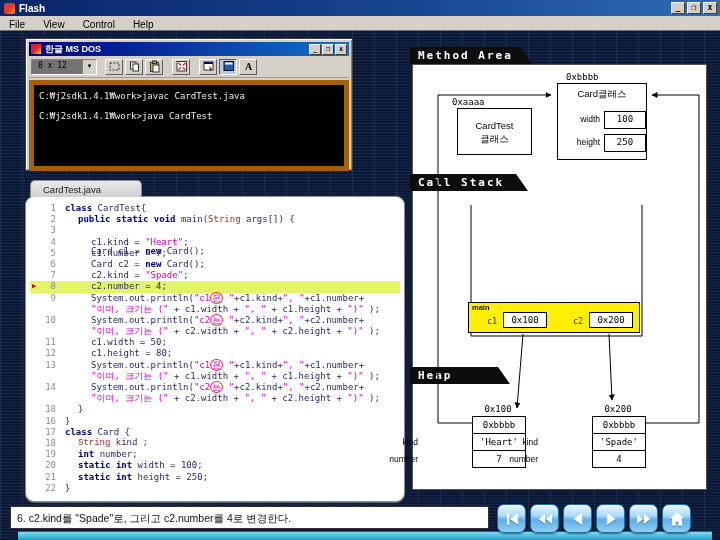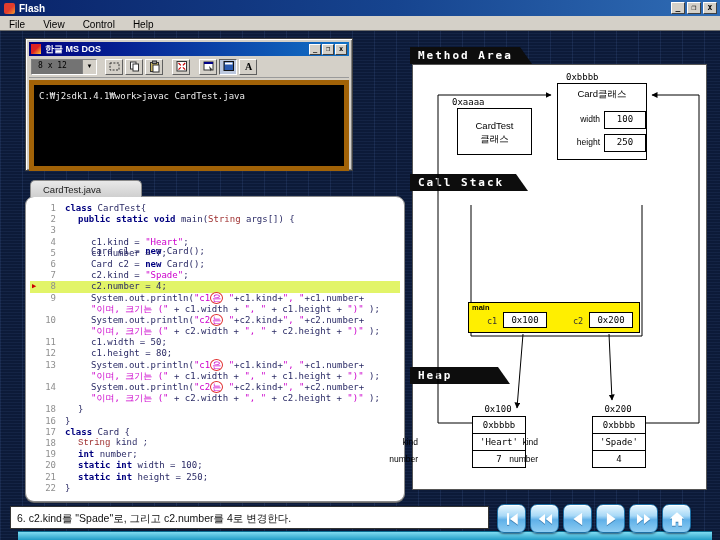--- a/index.html
+++ b/index.html
@@ -205,20 +205,21 @@
           </button>
           <button class="tbtn">
             <svg viewBox="0 0 12 13" width="13" height="13">
               <text x="6" y="10" font-size="10" font-family="Liberation Serif,serif" font-weight="bold" text-anchor="middle" fill="#000">A</text>
             </svg>
           </button>
         </span>
     </div>
     <div class="dos-console" id="dos-console">
         <div class="console-line">C:₩j2sdk1.4.1₩work&gt;javac CardTest.java</div>
+        <div class="console-line">C:₩j2sdk1.4.1₩work&gt;java CardTest</div>
       </div>
   </div>
 
   <div class="code-tab">
     <span>CardTest.java</span>
   </div>
   <div class="code-panel">
     <div class="code-body" id="code-body">
         <div class="crow">
           <span class="ln">1</span>

